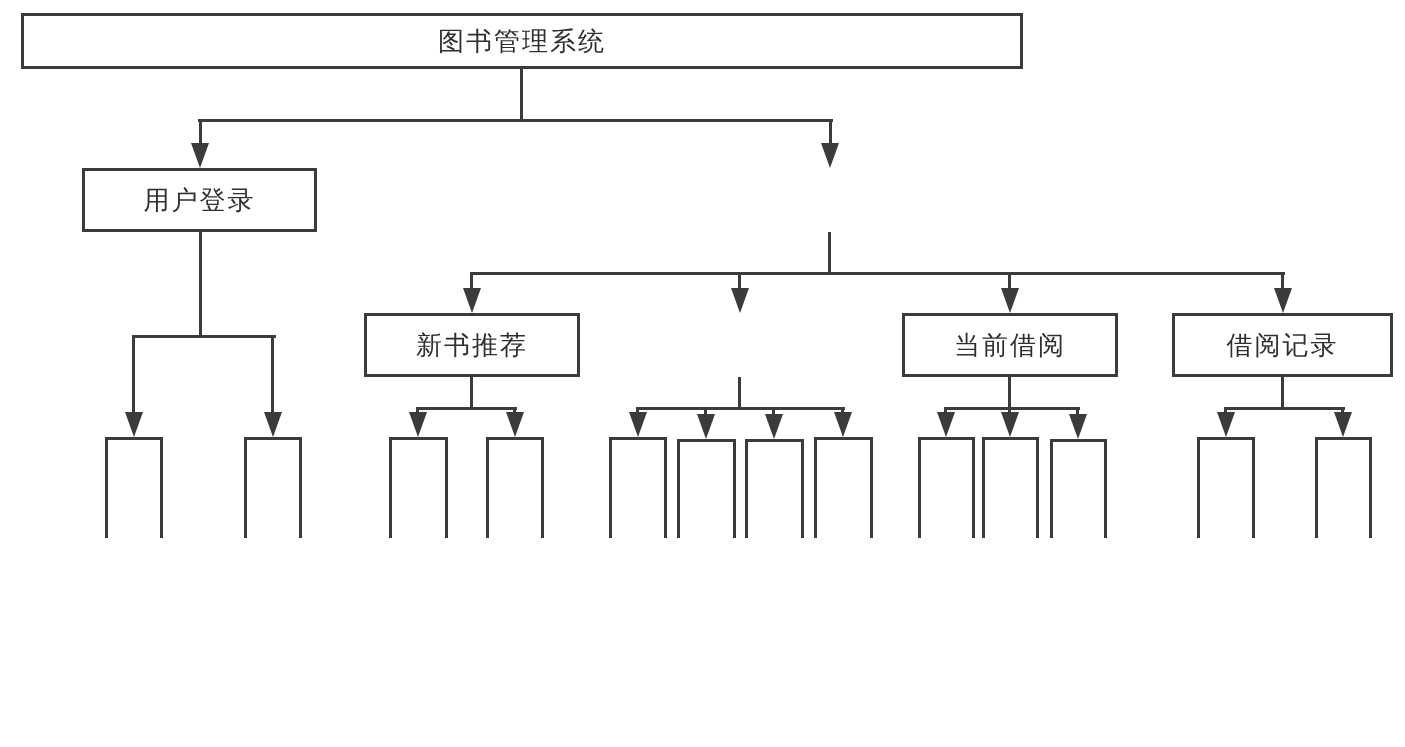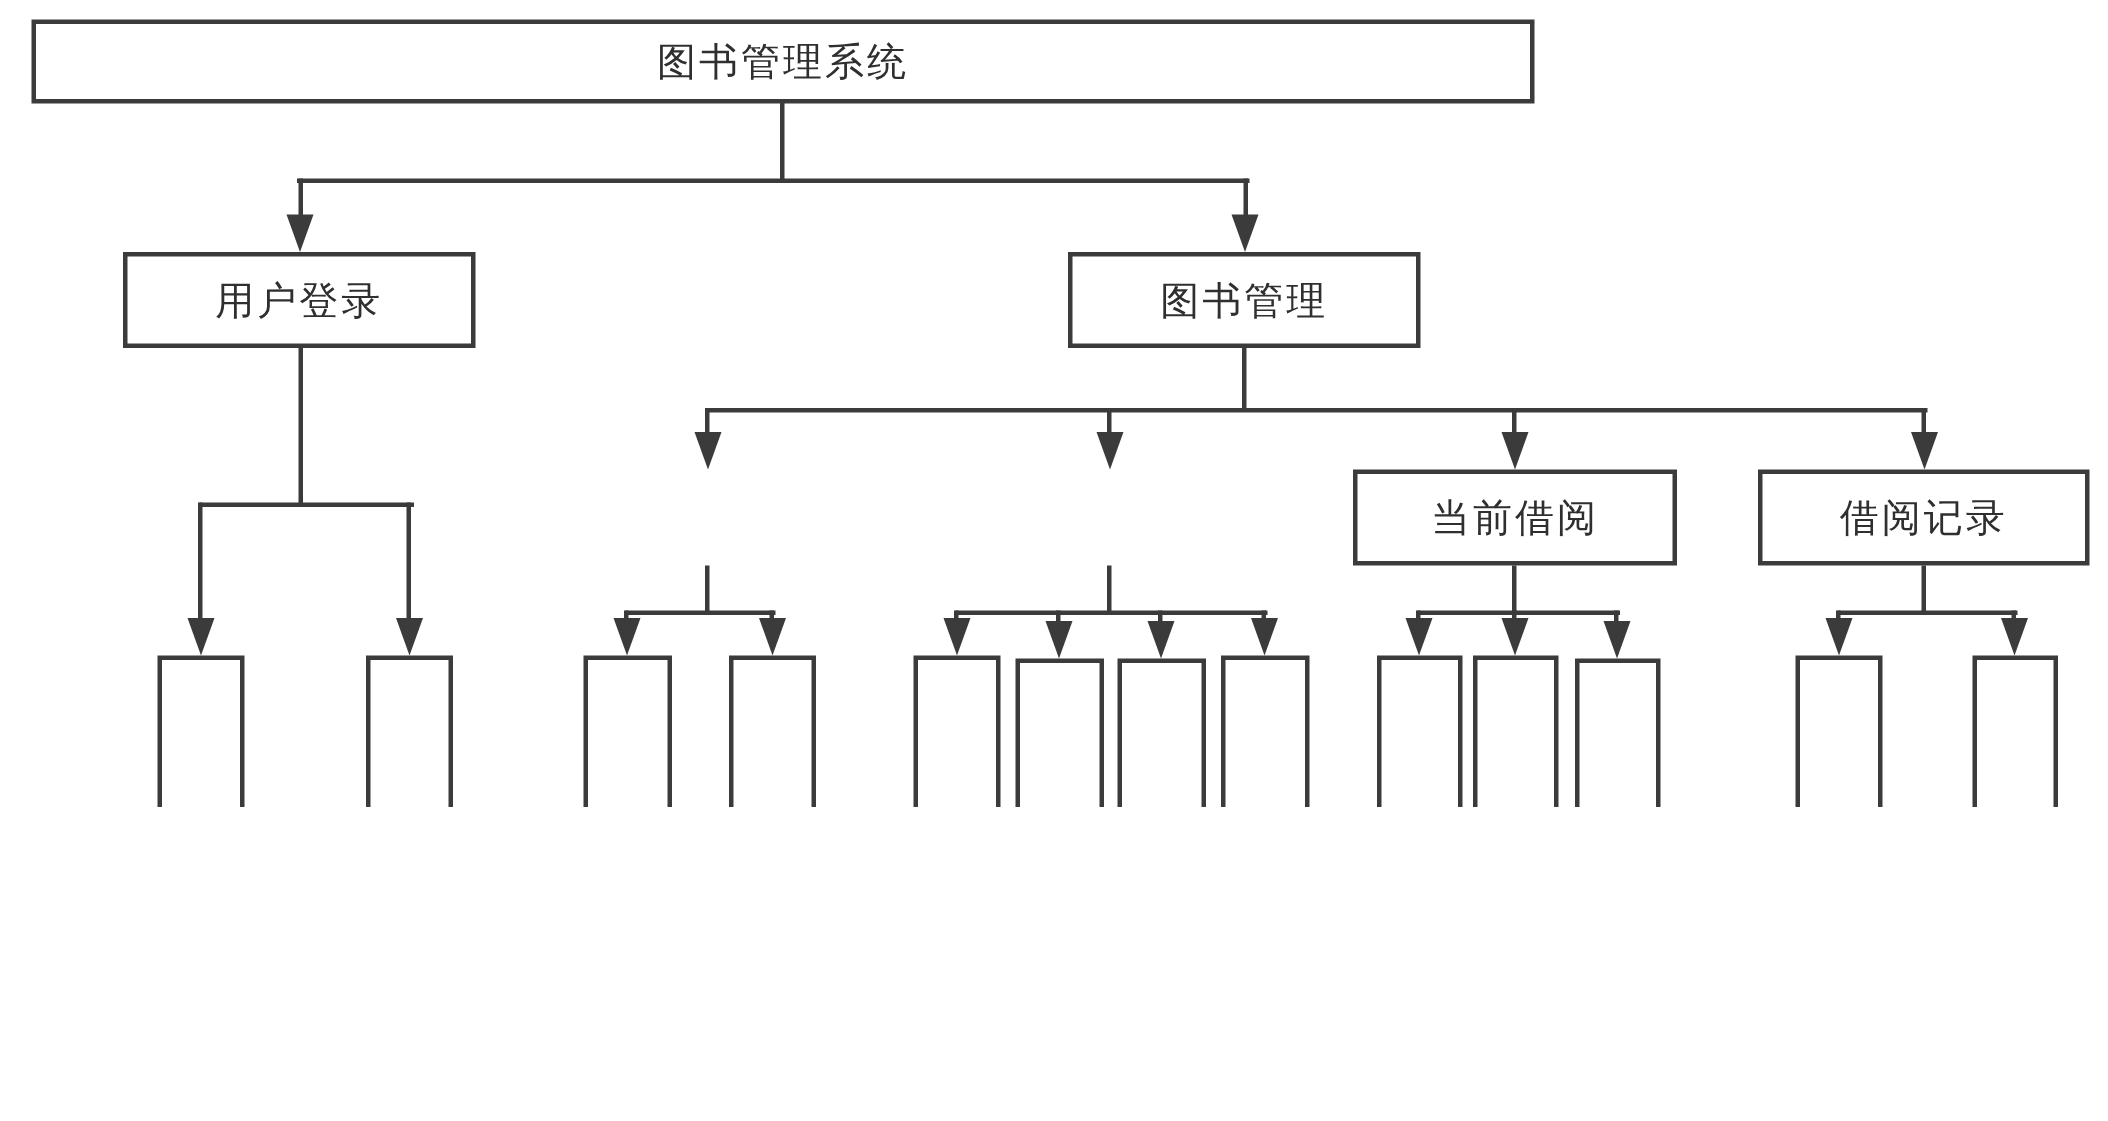--- a/index.html
+++ b/index.html
@@ -66,24 +66,24 @@
 
 <div id="canvas">
 
   <div class="box hbox" style="left:21px; top:13px; width:1002px; height:56px;">
     <span>图书管理系统</span>
   </div>
 
   <div class="box hbox" style="left:82px; top:168px; width:235px; height:64px;">
     <span>用户登录</span>
   </div>
-  <div class="box hbox" style="left:712px; top:168px; width:235px; height:64px;">
-    <span>图书管理</span>
+
+  <div class="box hbox" style="left:364px; top:313px; width:216px; height:64px;">
+    <span>新书推荐</span>
   </div>
-
   <div class="box hbox" style="left:902px; top:313px; width:216px; height:64px;">
     <span>当前借阅</span>
   </div>
   <div class="box hbox" style="left:1172px; top:313px; width:221px; height:64px;">
     <span>借阅记录</span>
   </div>
 
   <div class="box vbox" style="left:105px; top:437px; width:58px; height:297px;">
     <span>用户登录</span>
   </div>

